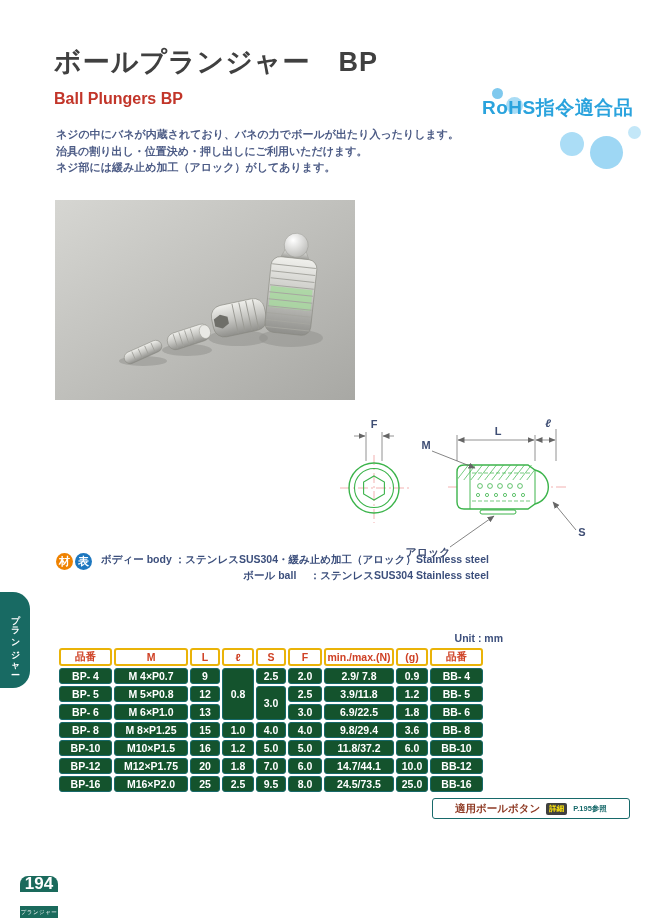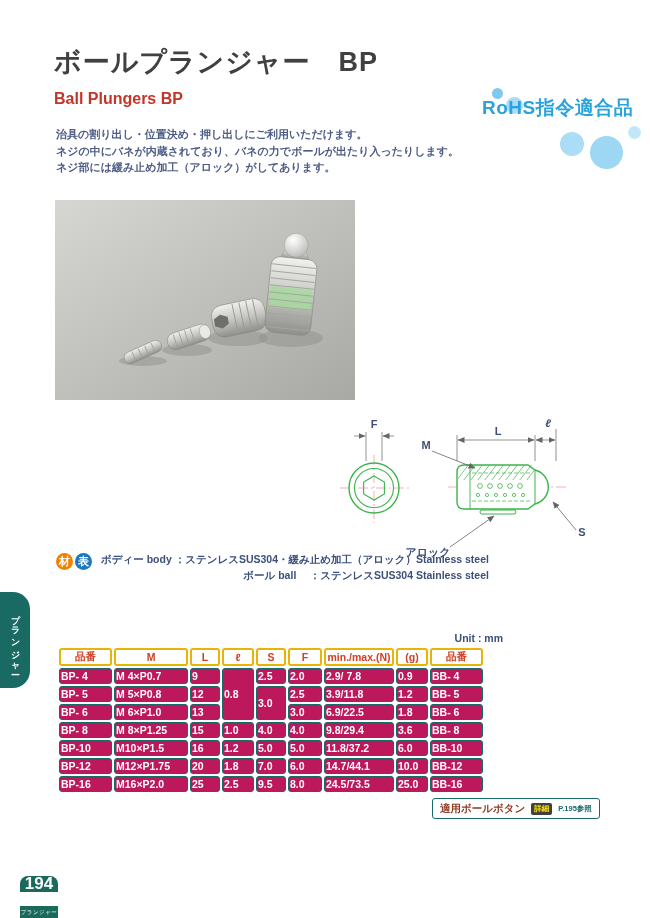--- a/index.html
+++ b/index.html
@@ -40,46 +40,46 @@
   .side-tab{position:absolute;left:0;top:592px;width:30px;height:96px;background:#186a63;
     border-radius:0 17px 17px 0;display:flex;align-items:center;justify-content:center;}
   .side-tab span{writing-mode:vertical-rl;color:#fff;font-size:9px;letter-spacing:2px;font-weight:bold;}
   
   .unit{position:absolute;left:350px;top:632px;width:153px;text-align:right;
     font-size:10.5px;font-weight:bold;color:#3c4f7c;}
   .table-wrap{position:absolute;left:57px;top:646px;}
   table.spec{border-collapse:separate;border-spacing:2px;table-layout:fixed;}
   table.spec th{background:#ffffff;border:2px solid #eab308;border-radius:3px;
     color:#cf4125;font-size:10.5px;font-weight:bold;height:14px;padding:0 1px;text-align:center;}
-  table.spec td{background:#be185d;border:1px solid #17696a;border-radius:3px;
-    color:#ffffff;font-size:10.5px;font-weight:bold;height:14px;padding:0 1px;text-align:left;
+  table.spec td{background:#14532d;border:1px solid #17696a;border-radius:3px;
+    color:#ffffff;font-size:10.5px;font-weight:bold;height:14px;padding:0 1px;text-align:center;
     white-space:nowrap;}
   
   .note{position:absolute;left:432px;top:798px;height:19px;border:1.5px solid #17696a;
-    border-radius:3px;background:#fff;display:flex;align-items:center;padding:0 7px;gap:6px;}
+    border-radius:3px;background:#fff;display:flex;align-items:center;padding:0 22px;gap:6px;}
   .note-label{font-size:10.5px;font-weight:bold;color:#8f3b25;white-space:nowrap;}
   .note-badge{background:#404040;color:#ffe60a;font-size:7.5px;font-weight:bold;
     padding:1px 3px;border-radius:2px;white-space:nowrap;}
   .note-ref{font-size:7.5px;font-weight:bold;color:#17696a;white-space:nowrap;}
   
   .page-num{position:absolute;left:20px;top:876px;width:38px;height:16px;background:#1a6a5c;
     border-radius:8px 8px 0 0;color:#fff;font-size:17px;font-weight:bold;
     display:flex;align-items:center;justify-content:center;}
   .page-tab{position:absolute;left:20px;top:906px;width:38px;height:12px;background:#1a6a5c;
     color:#fff;font-size:5.5px;display:flex;align-items:center;justify-content:center;
     letter-spacing:0.5px;}
 </style>
 </head>
 <body>
 
 <div class="title">ボールプランジャー　BP</div>
 <div class="subtitle">Ball Plungers BP</div>
 <div class="desc">
+    <div>ネジの中にバネが内蔵されており、バネの力でボールが出たり入ったりします。</div>
     <div>治具の割り出し・位置決め・押し出しにご利用いただけます。</div>
-    <div>ネジの中にバネが内蔵されており、バネの力でボールが出たり入ったりします。</div>
     <div>ネジ部には緩み止め加工（アロック）がしてあります。</div>
   </div>
 
 <div class="rohs">
   <span class="bub b1"></span>
   <span class="bub b2"></span>
   <span class="bub b3"></span>
   <span class="bub b4"></span>
   <span class="bub b5"></span>
   <span class="rohs-text">RoHS指令適合品</span>

